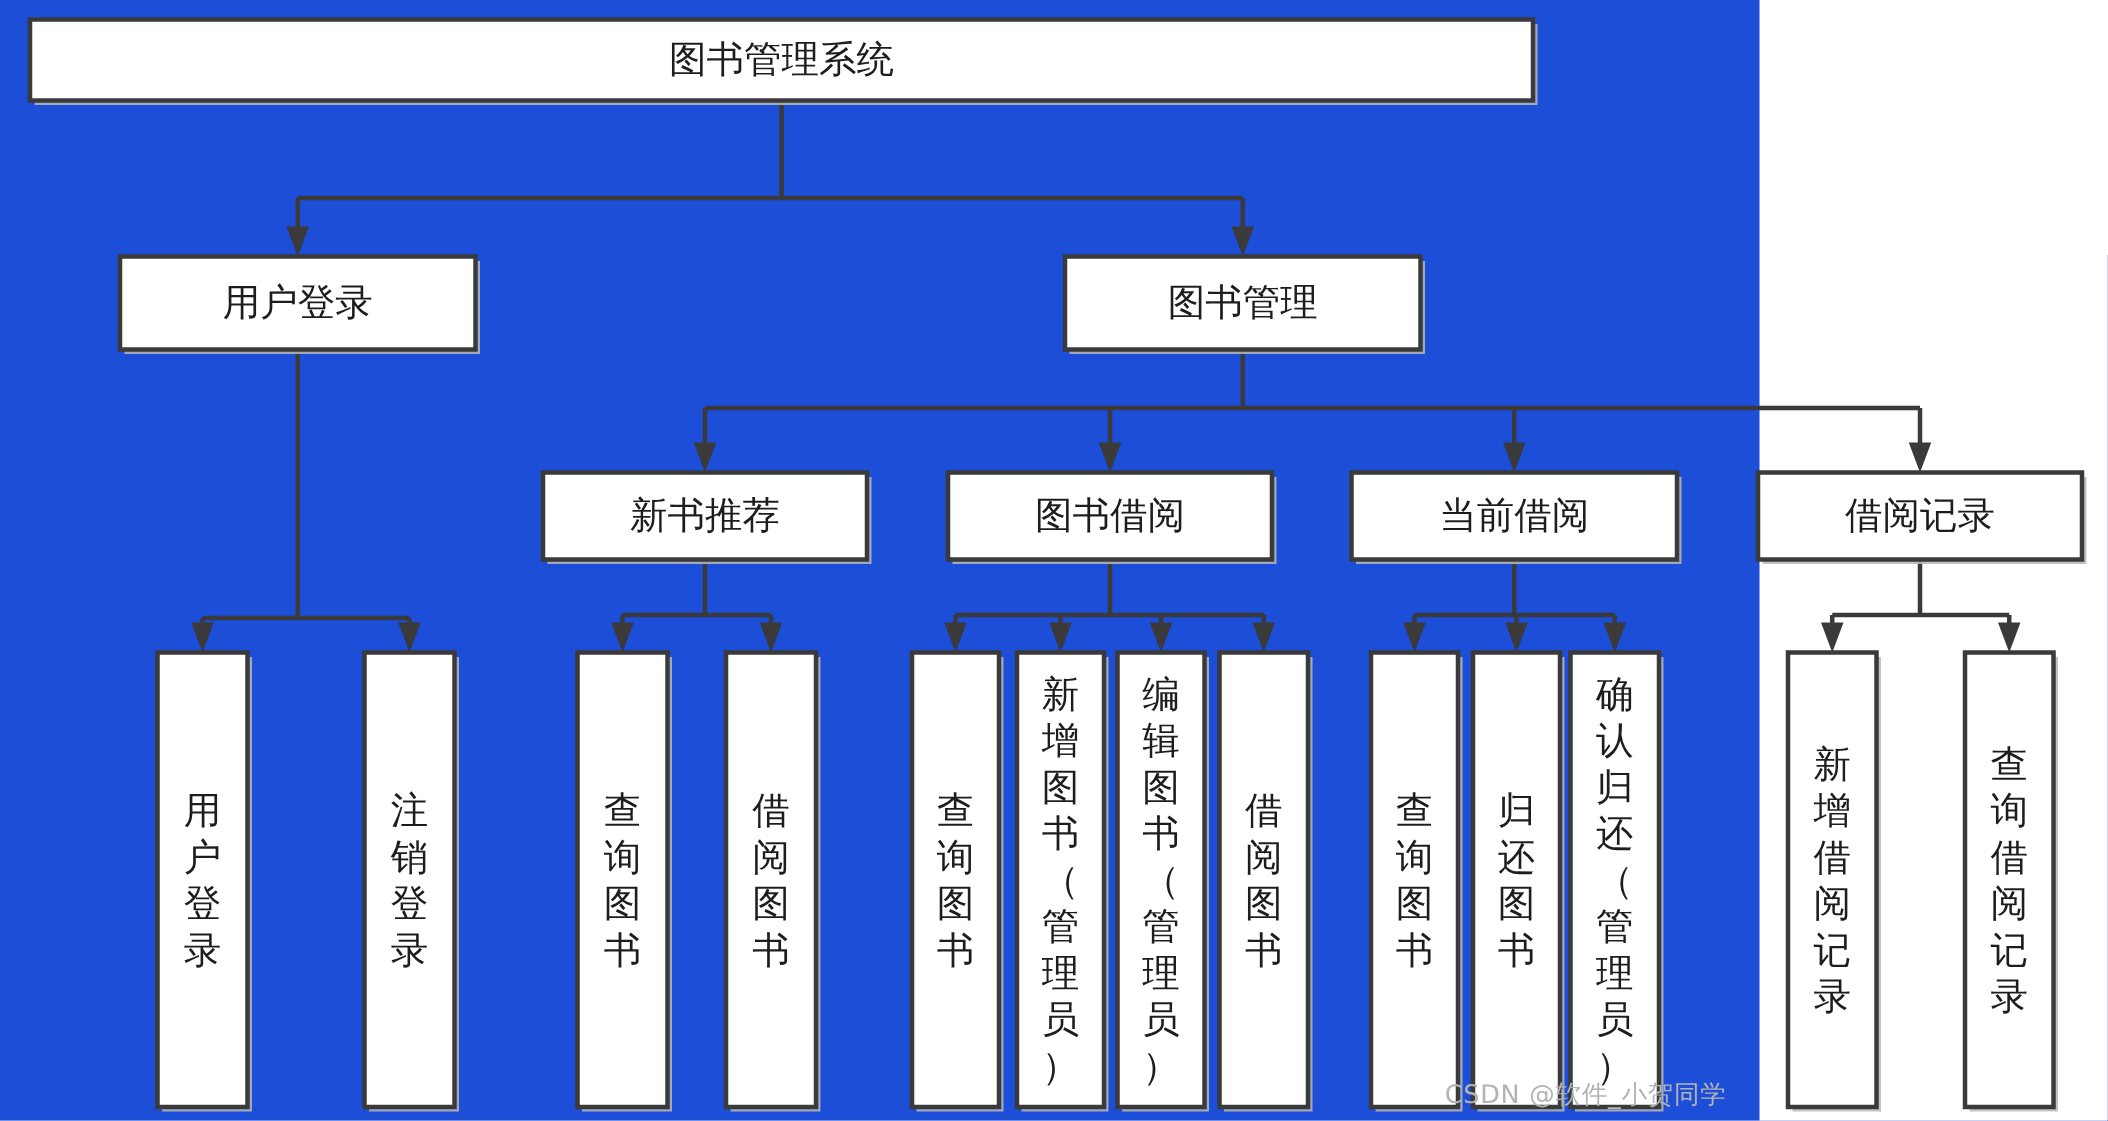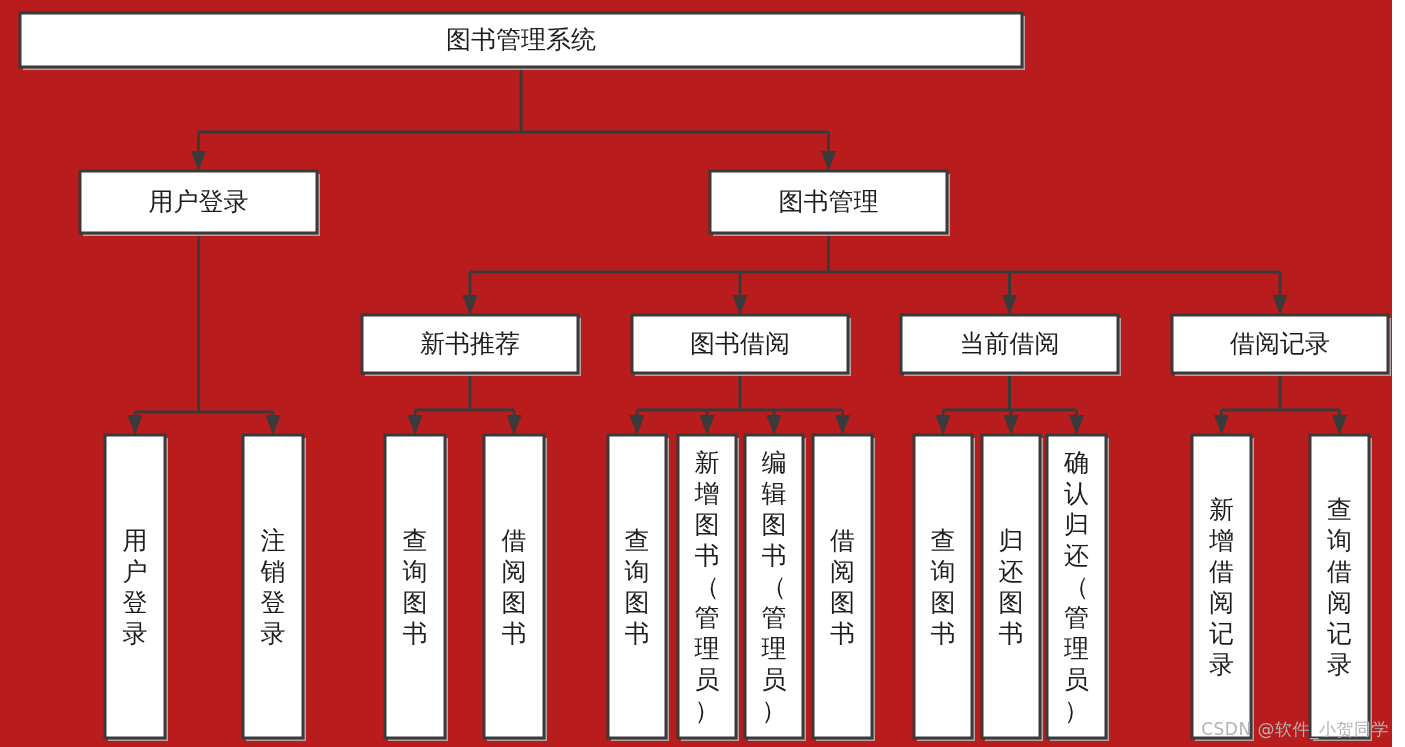--- a/index.html
+++ b/index.html
@@ -9,23 +9,23 @@
     background: #ffffff;
   }
   body {
     width: 1405px;
     height: 747px;
     overflow: hidden;
     font-family: "DejaVu Sans", "Liberation Sans", sans-serif;
   }
   #diagram-root {
     position: relative;
-    width: 1392px;
+    width: 1173px;
     height: 747px;
-    background: #b91c1c;
+    background: #1d4ed8;
   }
   svg#flow-svg {
     position: absolute;
     left: 0;
     top: 0;
     width: 1405px;
     height: 747px;
     display: block;
   }
   .node-rect {
@@ -56,21 +56,21 @@
     dominant-baseline: middle;
   }
   .node-label-v {
     font-family: "DejaVu Sans", "Liberation Sans", sans-serif;
     font-size: 25px;
     fill: #1d1d1d;
     text-anchor: middle;
   }
   .watermark {
     position: absolute;
-    right: 3px;
+    right: 22px;
     bottom: 6px;
     font-family: "DejaVu Sans", "Liberation Sans", sans-serif;
     font-size: 17px;
     color: #b3b3b3;
     letter-spacing: 0.5px;
     white-space: nowrap;
     user-select: none;
   }
 </style>
 </head>

